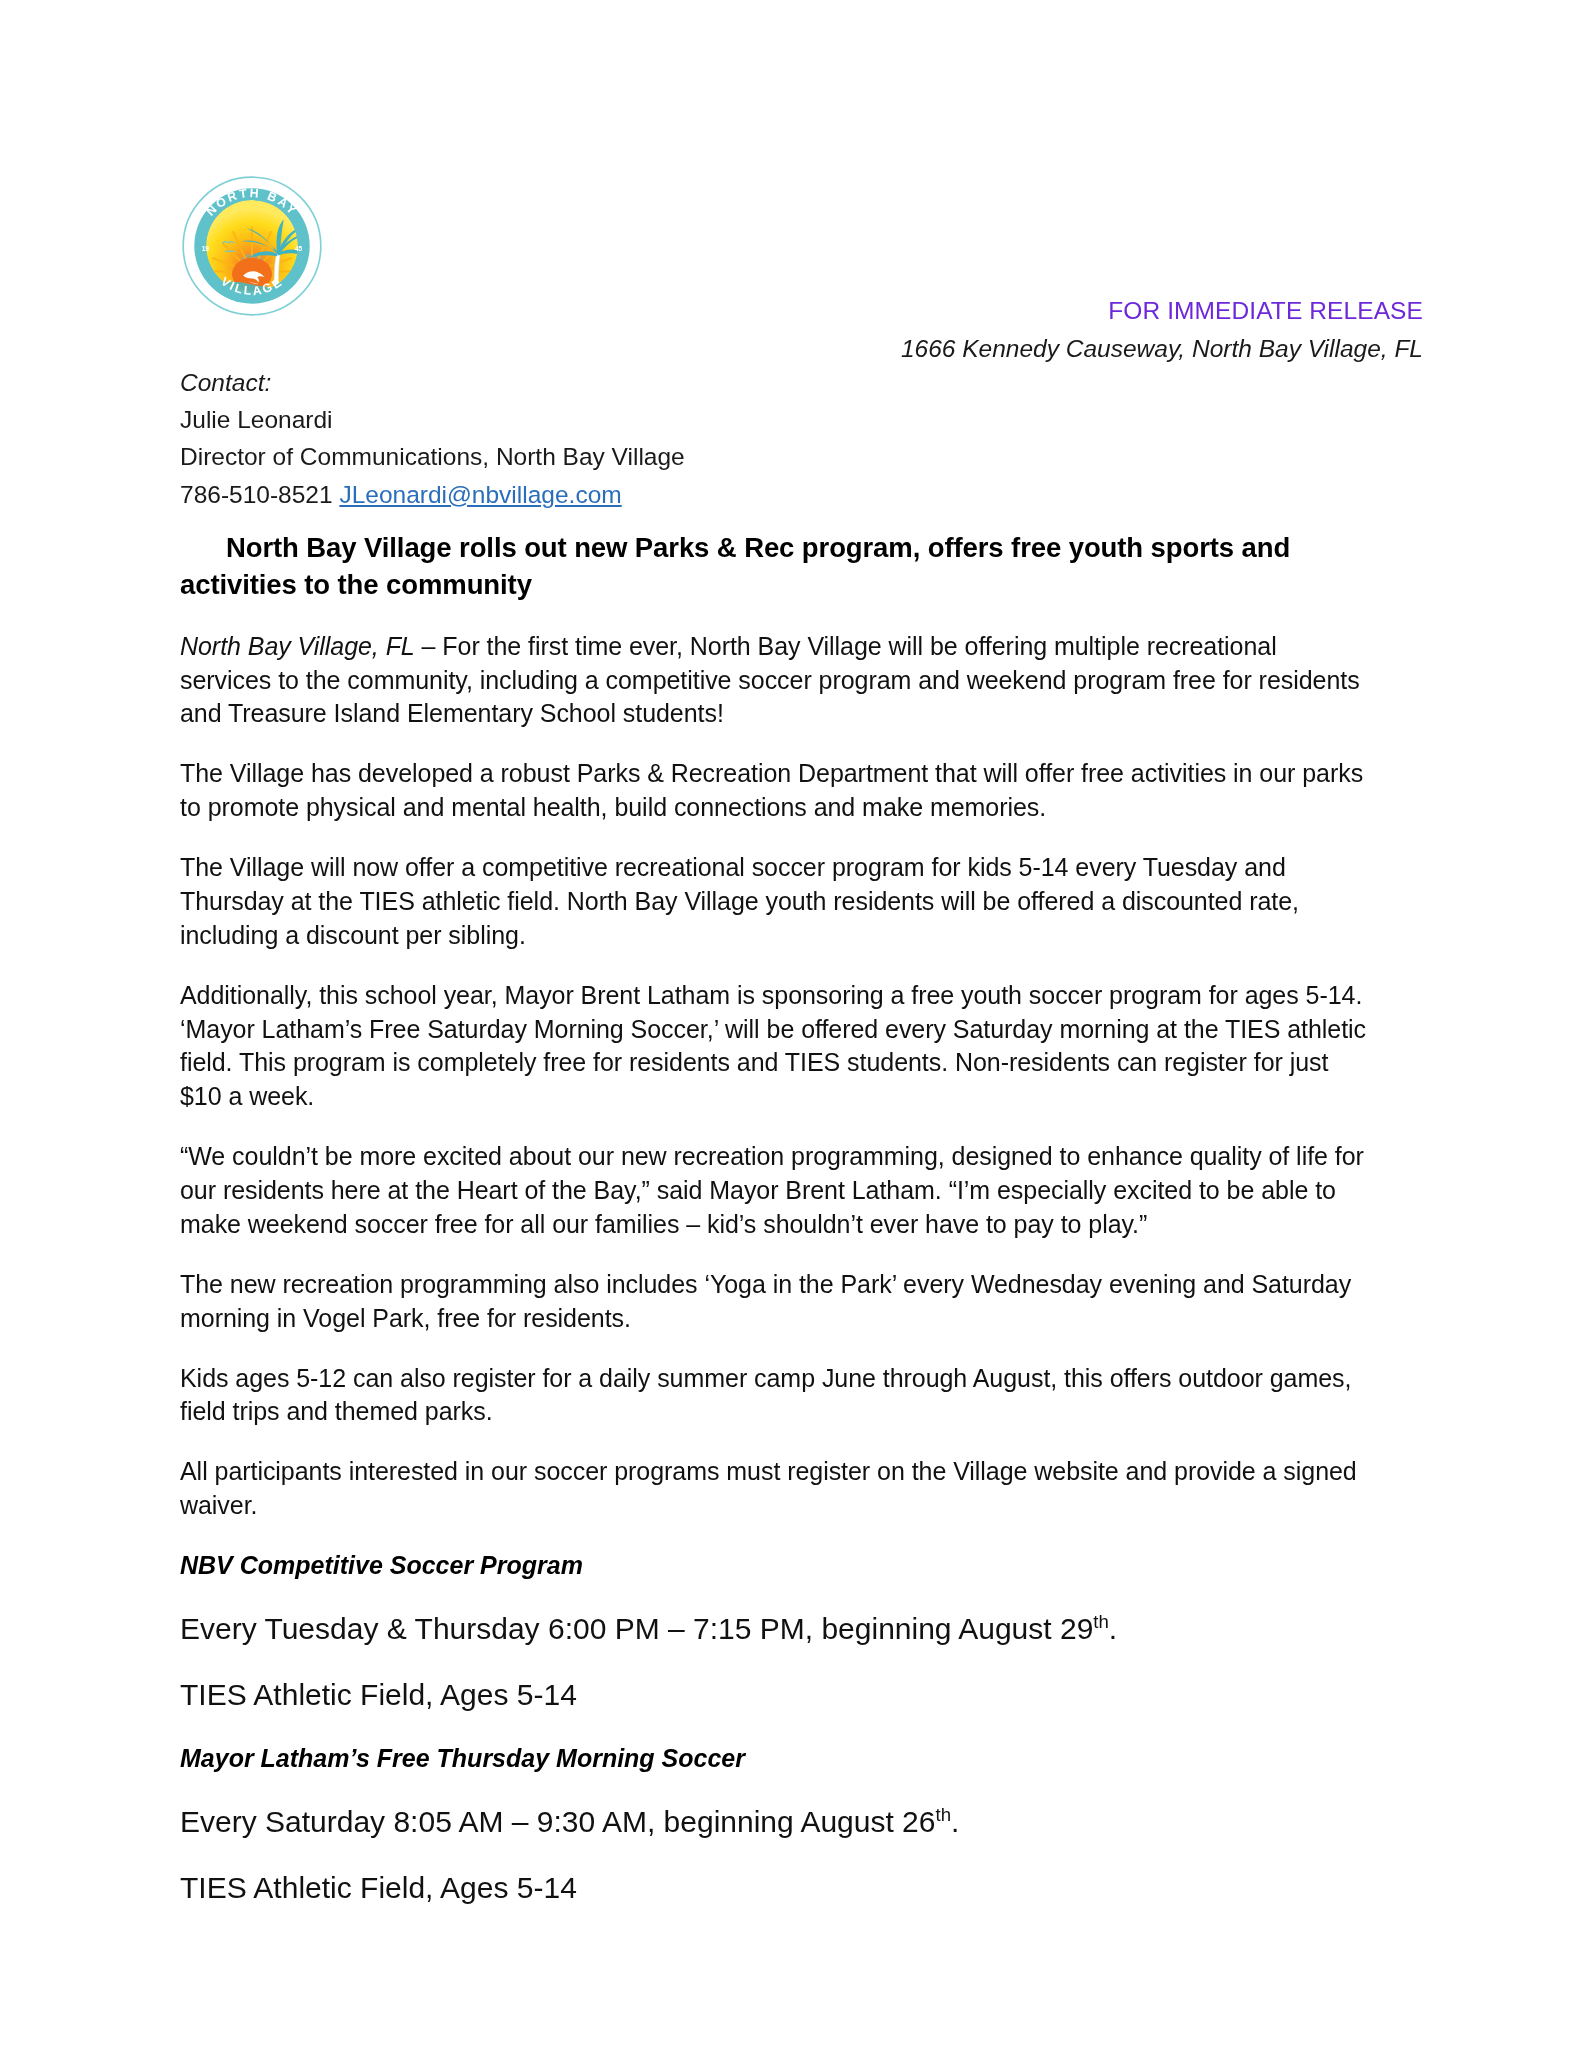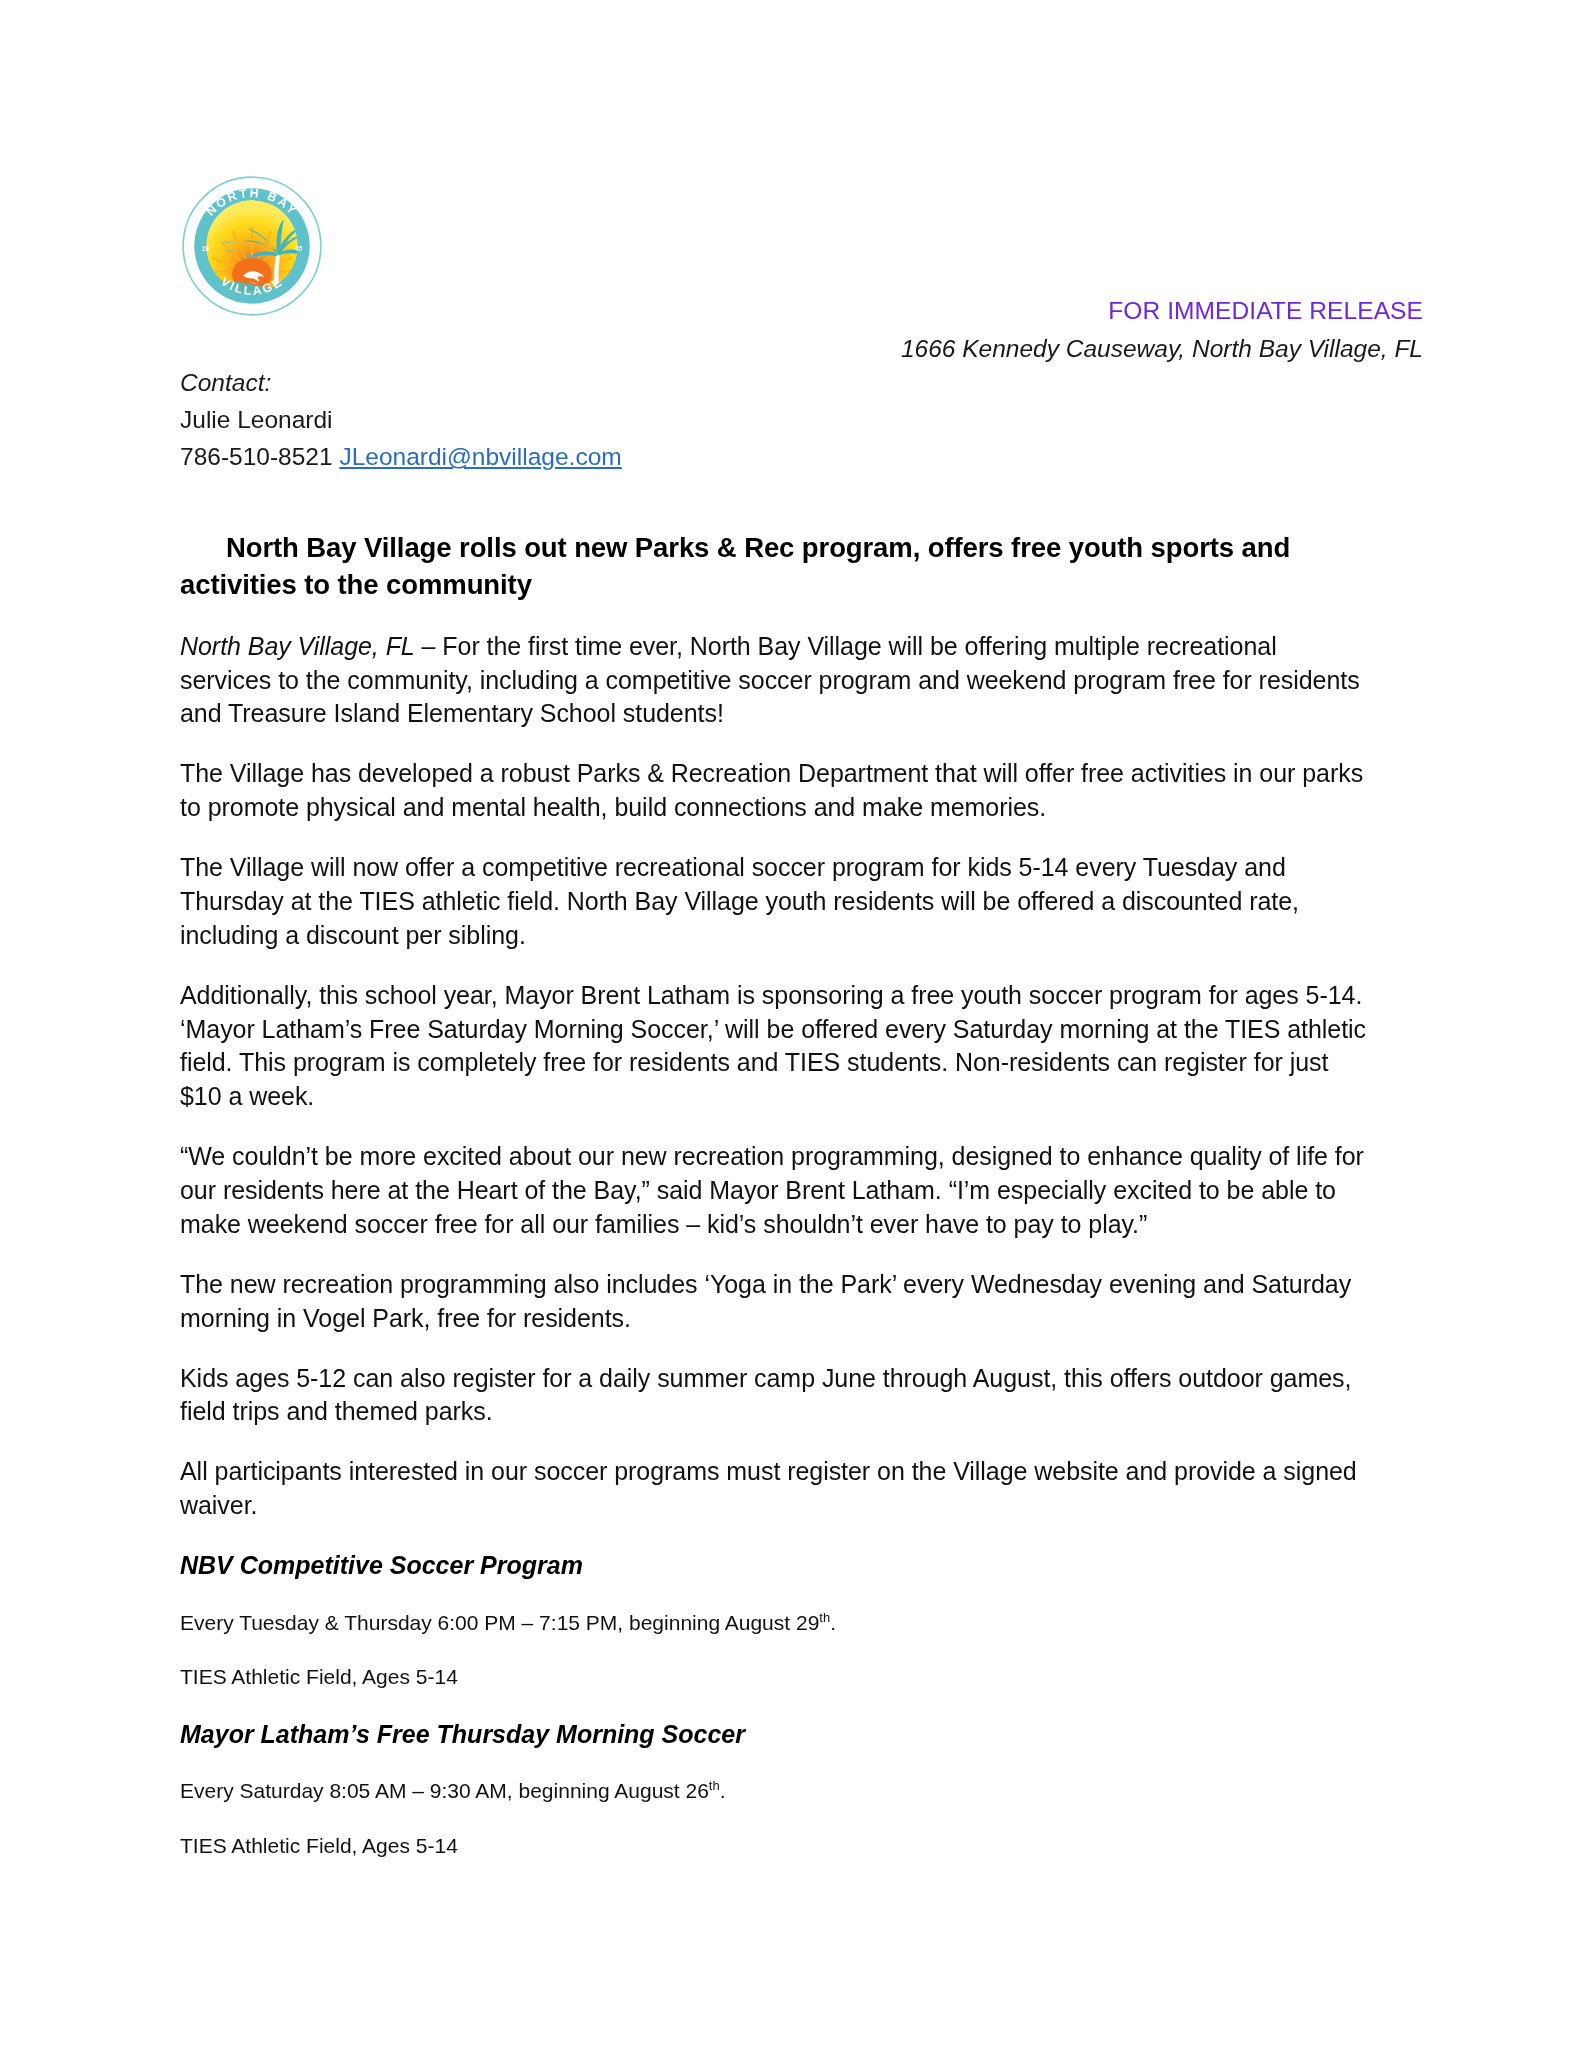--- a/index.html
+++ b/index.html
@@ -98,21 +98,21 @@
   p.subhead {
     font-size: 25px;
     font-weight: bold;
     font-style: italic;
     line-height: 1.35;
     margin: 0 0 26px 0;
     color: #000;
   }
 
   p.detail {
-    font-size: 21px;
+    font-size: 30px;
     line-height: 1.355;
     margin: 0 0 26px 0;
     color: #111;
   }
   sup.ord {
     font-size: 0.62em;
     vertical-align: super;
     line-height: 0;
   }
 </style>
@@ -201,20 +201,21 @@
   </div>
 
   <div class="header-right">
     <div class="line1">FOR IMMEDIATE RELEASE</div>
     <div class="line2">1666 Kennedy Causeway, North Bay Village, FL</div>
   </div>
 
   <div class="contact">
     <div class="c-label">Contact:</div>
     <div>Julie Leonardi</div>
+    <div>Director of Communications, North Bay Village</div>
     <div>
       <span>786-510-8521</span><span>&nbsp;</span><a class="email" href="#">JLeonardi@nbvillage.com</a>
     </div>
   </div>
 
   <div class="body-col">
 
     <h1 class="headline">North Bay Village rolls out new Parks &amp; Rec program, offers free youth sports and activities to the community</h1>
 
     <p class="para"><span class="it">North Bay Village, FL</span><span> – For the first time ever, North Bay Village will be offering multiple recreational services to the community, including a competitive soccer program and weekend program free for residents and Treasure Island Elementary School students!</span></p>

